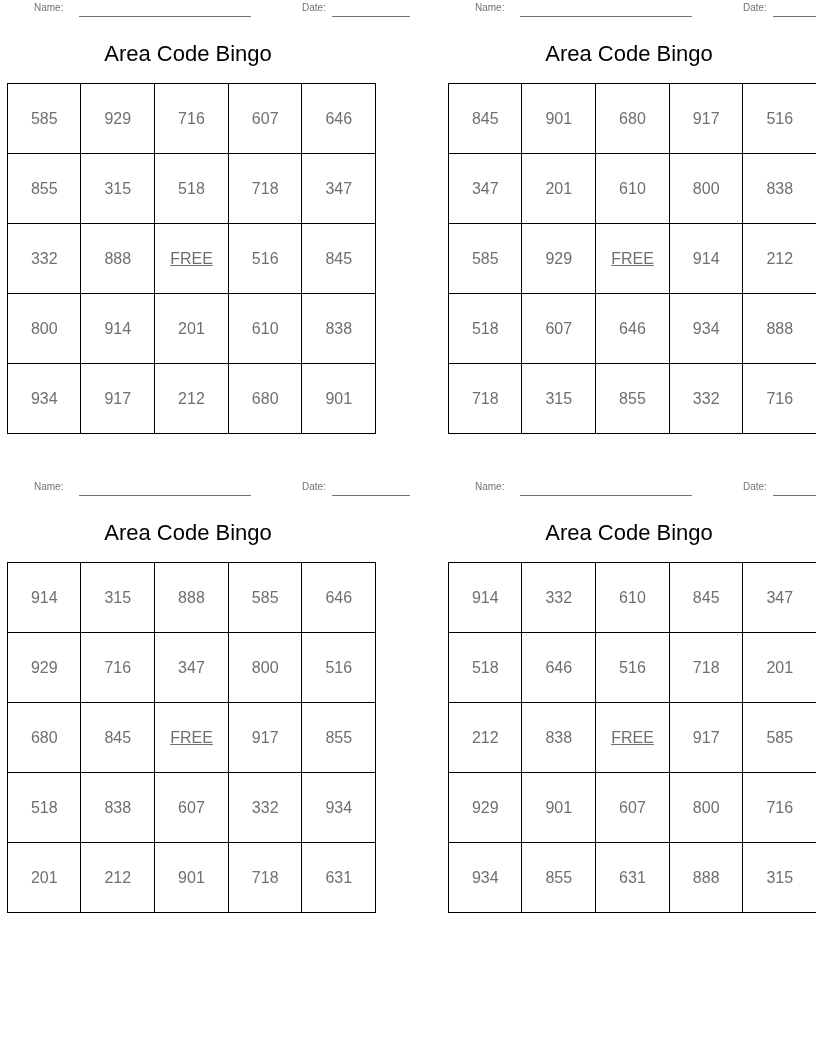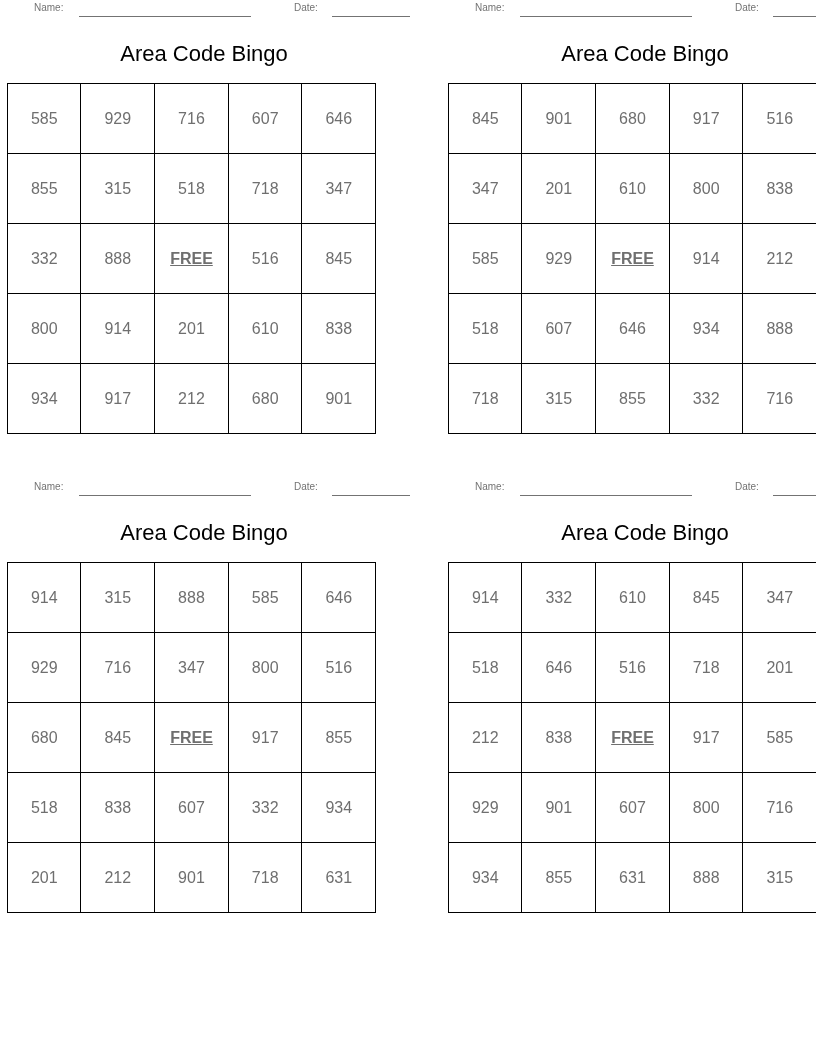--- a/index.html
+++ b/index.html
@@ -1,26 +1,26 @@
 <!DOCTYPE html>
 <html><head>
   <meta charset="utf-8">
   <style>
     html, body { margin:0; padding:0; background:#ffffff; }
     body { width:816px; height:1056px; position:relative; overflow:hidden; font-family:"Liberation Sans", sans-serif; }
     .card { position:absolute; width:376px; }
     .hdr { position:absolute; top:0; left:0; width:376px; height:20px; font-size:10px; color:#737373;margin-left:34px; }
     .hdr .name-label { position:absolute; left:0; top:2px; }
     .hdr .name-line { position:absolute; left:45px; top:16px; width:172px; border-bottom:1px solid #737373; }
-    .hdr .date-label { position:absolute; left:260px; top:2px; }
+    .hdr .date-label { position:absolute; left:268px; top:2px; }
     .hdr .date-line { position:absolute; left:298px; top:16px; width:78px; border-bottom:1px solid #737373; }
-    .title { position:absolute; top:41px; left:0; width:376px; text-align:center; font-size:22px; color:#000;margin-left:16px; }
+    .title { position:absolute; top:41px; left:0; width:376px; text-align:center; font-size:22px; color:#000; }
     table.grid { position:absolute; top:83px; left:7px; border-collapse:collapse; }
     table.grid td { width:74px; height:69px; border:1px solid #000; text-align:center; vertical-align:middle; font-size:16px; color:#6f6f6f; padding:0; }
-    table.grid td.free { font-weight:bold; text-decoration:underline; }
+    table.grid td.free { font-weight:normal; text-decoration:underline; }
   </style>
 </head>
 <body>
 
 <div id="sheet">
     <div class="card" style="left: 0px; top: 0px;">
       <div class="hdr">
         <span class="name-label">Name:</span>
         <span class="name-line"></span>
         <span class="date-label">Date:</span>

